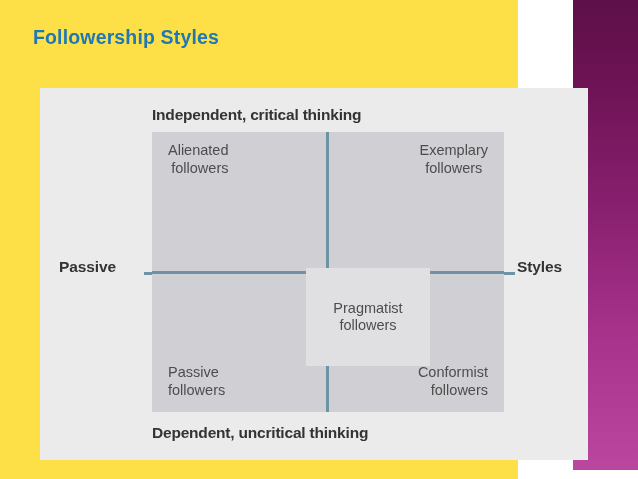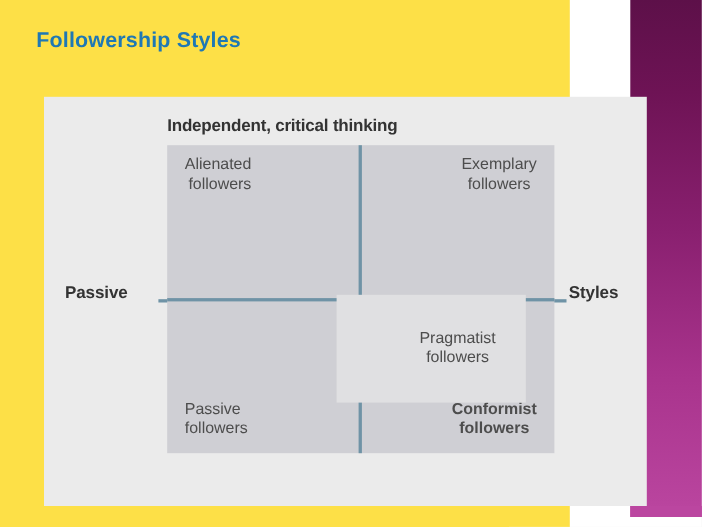--- a/index.html
+++ b/index.html
@@ -134,35 +134,34 @@
   .quad-label {
     position: absolute;
     font-size: 14.5px;
     line-height: 17.5px;
     color: #4d4d4d;
     white-space: nowrap;
   }
   .quad-label.tl { left: 16px;  top: 10px;  text-align: right; }
   .quad-label.tr { right: 16px; top: 10px;  text-align: center; }
   .quad-label.bl { left: 16px;  top: 232px; text-align: left; }
-  .quad-label.br { right: 16px; top: 232px; text-align: center; font-weight: bold; }
+  .quad-label.br { right: 16px; top: 232px; text-align: right; }
   .quad-label .l2 { display: block; }
 
   
   .center-box {
     position: absolute;
     left: 154px;
     top: 136px;
     width: 124px;
     height: 98px;
     background: #e0e0e2;
     display: flex;
     align-items: center;
     justify-content: center;
-    padding-left: 48px;
   }
   .center-box-text {
     font-size: 14.5px;
     line-height: 17.5px;
     color: #4d4d4d;
     text-align: center;
     white-space: nowrap;
   }
   .center-box-text .l2 { display: block; }
 </style>
@@ -214,16 +213,17 @@
 
       <div class="center-box">
         <div class="center-box-text">
           <span>Pragmatist</span>
           <span class="l2">followers</span>
         </div>
       </div>
 
     </div>
 
+    <div class="axis-caption bottom">Dependent, uncritical thinking</div>
 
   </div>
 
 </div>
 
 </body></html>

